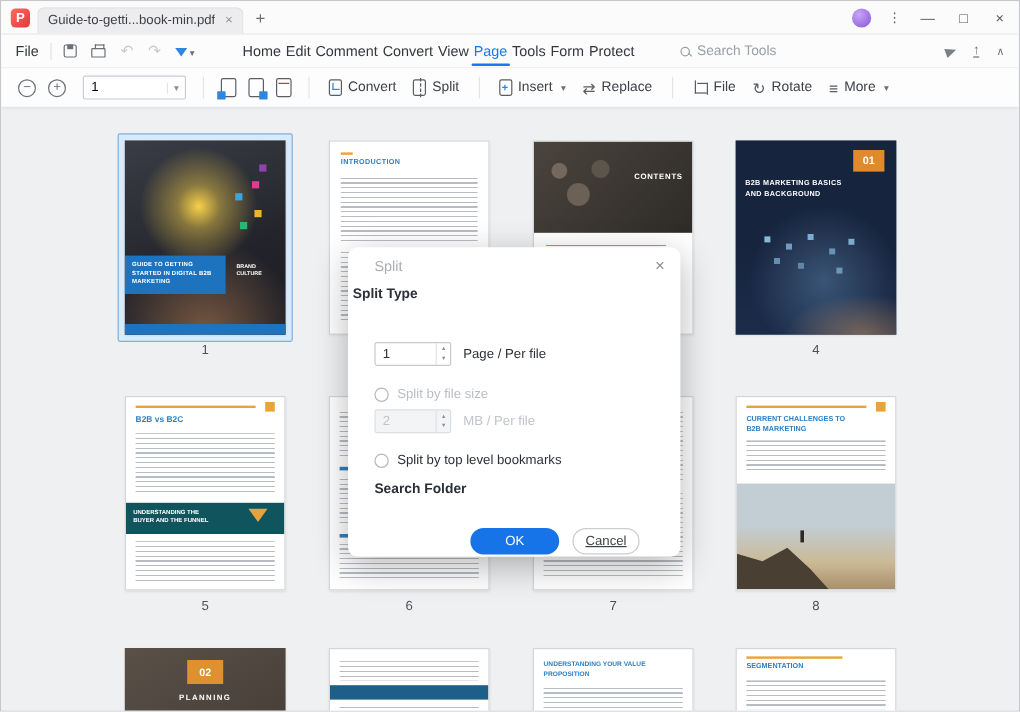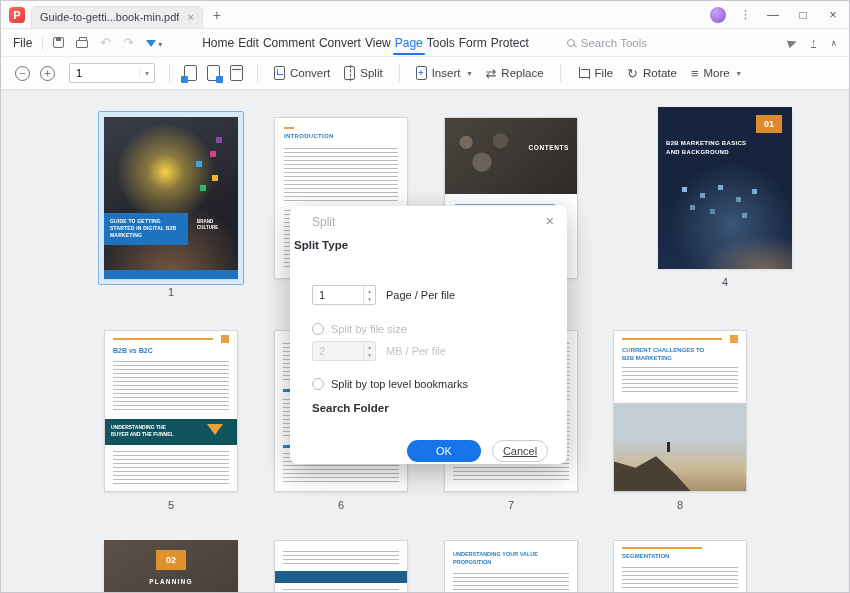--- a/index.html
+++ b/index.html
@@ -120,21 +120,21 @@
   .numrow.r2 { top:135px; color:#c0c4ca; }
   .numbox { width:64px; height:20px; border:1px solid #c6cace; border-radius:2px; background:#fff; display:flex; align-items:center; }
   .numbox input { width:42px; border:none; outline:none; font-size:11px; padding-left:6px; background:transparent; font-family:"Liberation Sans",sans-serif; color:#2b2f36; }
   .numbox .steps { margin-left:auto; display:flex; flex-direction:column; font-size:5.5px; color:#8a8f98; border-left:1px solid #e3e4e6; padding:1px 4px; line-height:1.5; }
   .numbox.dis { background:#f3f4f5; border-color:#dcdfe2; }
   .numbox.dis input { color:#c0c4ca; }
   .ofl { position:absolute; left:22px; top:196px; font-weight:bold; font-size:11.5px; }
   .pathrow { position:absolute; left:22px; top:212px; display:flex; gap:7px; align-items:center; }
   .pathrow input { width:200px; height:19px; border:1px solid #cfd2d6; border-radius:2px; font-size:9px; color:#3e4247; padding:0 5px; outline:none; font-family:"Liberation Sans",sans-serif; }
   .browse { width:27px; height:19px; border:1px solid #cfd2d6; border-radius:3px; background:#fff; color:#6b7076; font-size:11px; line-height:16px; text-align:center; cursor:pointer; }
-  .btns { position:absolute; right:19px; top:234px; display:flex; gap:11px;align-items:flex-end; }
+  .btns { position:absolute; right:34px; top:234px; display:flex; gap:11px;align-items:flex-end; }
   .btn { height:22px; border-radius:11px; font-size:11px; display:flex; align-items:center; justify-content:center; cursor:pointer; }
   .btn.ok { width:74px; background:#1774e8; color:#fff; border:none; }
   .btn.cancel { width:56px; background:#fff; color:#3e4247; border:1px solid #c9ccd0;text-decoration:underline; }
 </style>
 </head>
 <body>
 
 <div class="window">
 
   <div class="titlebar">
@@ -257,21 +257,21 @@
 
     <div class="cell" style="left:443px; top:27px;">
       <div class="thumb pv3">
         <div class="img"></div>
         <span class="ph">CONTENTS</span>
         <span class="ln blue" style="left:10px; top:86px; width:100px; height:64px;"></span>
       </div>
       <div class="pagenum">3</div>
     </div>
 
-    <div class="cell" style="left:612px; top:17px;margin-left:45px;">
+    <div class="cell" style="left:612px; top:27px;">
       <div class="thumb pv4">
         <div class="ch">01</div>
         <span class="ph">B2B MARKETING BASICS AND BACKGROUND</span>
         <span class="net"></span>
         <span class="hand"></span>
       </div>
       <div class="pagenum">4</div>
     </div>
 
     <div class="cell" style="left:103px; top:240px;">

